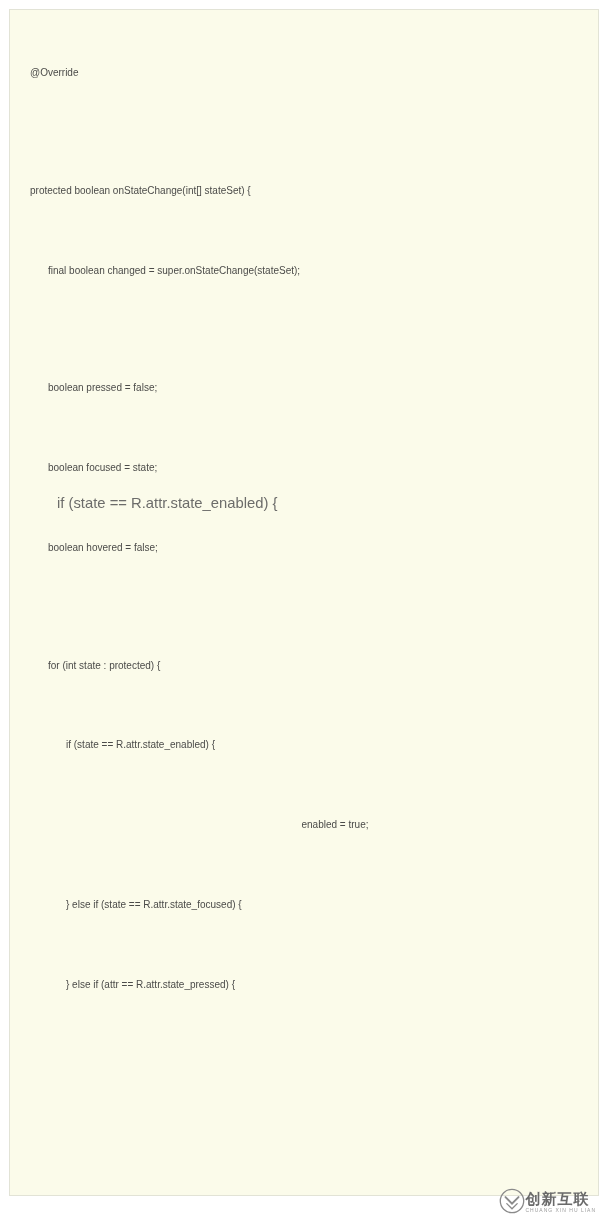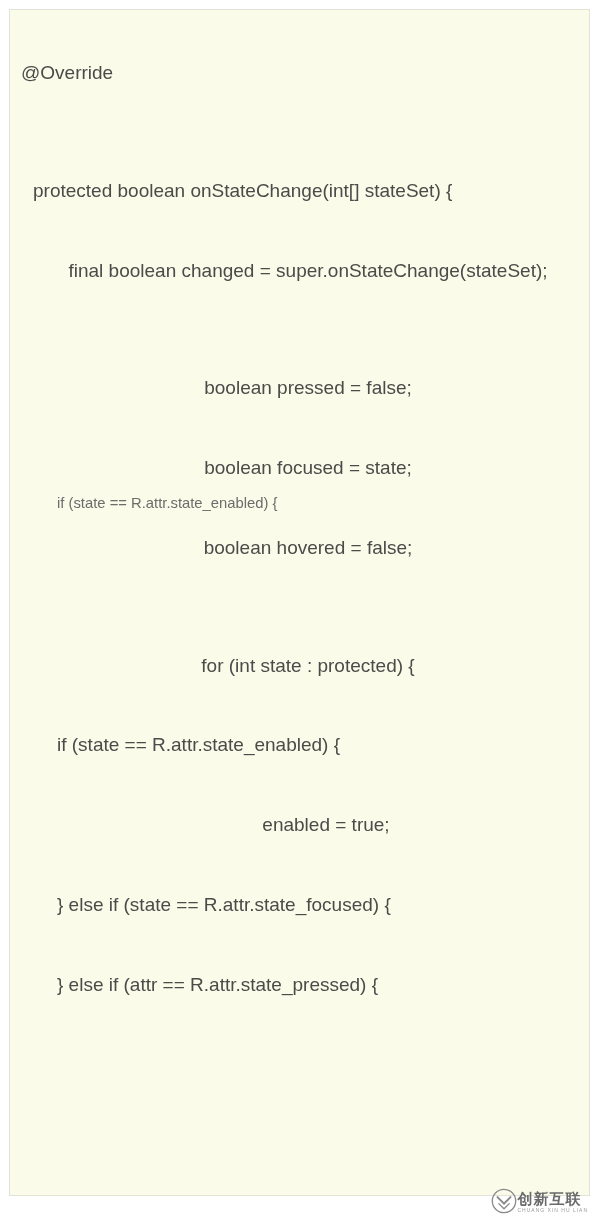--- a/index.html
+++ b/index.html
@@ -12,34 +12,34 @@
     font-family: -apple-system, "Helvetica Neue", Arial, sans-serif;
   }
   .code-box {
     position: absolute;
     left: 9px;
     top: 9px;
     width: 556px;
     height: 1177px;
     border: 1px solid #e2e3d6;
     background: #fbfbea;
-    padding: 4px 12px 4px 11px;
-    font-size: 19px;
+    padding: 4px 12px 4px 20px;
+    font-size: 10px;
     line-height: 38px;
     color: #4b4b49;
     white-space: pre-wrap;
     overflow: hidden;
   }
   .code-box .line { display:block; white-space: pre; }
-  .i1 { padding-left: 18px; text-align: center; }
+  .i1 { padding-left: 18px; }
   .i2 { padding-left: 36px; }
   .i3 { padding-left: 54px; text-align: center; }
   .watermark {
     position: absolute;
-    right: 12px;
+    right: 4px;
     bottom: 6px;
     height: 28px;
     display: flex;
     align-items: center;
     font-family: sans-serif;
   }
   .watermark .logo {
     width: 26px; height: 26px;
   }
   .watermark .text-main {
@@ -64,21 +64,21 @@
     white-space: pre;
     pointer-events: none;
   }
 </style>
 </head>
 <body>
 
 <div class="code-box">
 <span class="line" style="line-height: 41.75px;">@Override</span>
 <span class="line" style="line-height: 41.75px;"></span>
-<span class="line" style="line-height: 41.75px; margin-left: 12px;">protected boolean onStateChange(int[] stateSet) {</span>
+<span class="line" style="line-height: 41.75px;">protected boolean onStateChange(int[] stateSet) {</span>
 <span class="line i1" style="line-height: 41.75px;">final boolean changed = super.onStateChange(stateSet);</span>
 <span class="line" style="line-height: 41.75px;"></span>
 <span class="line i1" style="line-height: 41.75px;">boolean pressed = false;</span>
 <span class="line i1" style="line-height: 41.75px;">boolean focused = state;</span>
 <span class="line i1" style="line-height: 41.75px;">boolean hovered = false;</span>
 <span class="line" style="line-height: 41.75px;"></span>
 <span class="line i1" style="line-height: 41.75px;">for (int state : protected) {</span>
 <span class="line i2" style="line-height: 41.75px;">if (state == R.attr.state_enabled) {</span>
 <span class="line i3" style="line-height: 41.75px;">enabled = true;</span>
 <span class="line i2" style="line-height: 41.75px;">} else if (state == R.attr.state_focused) {</span>

